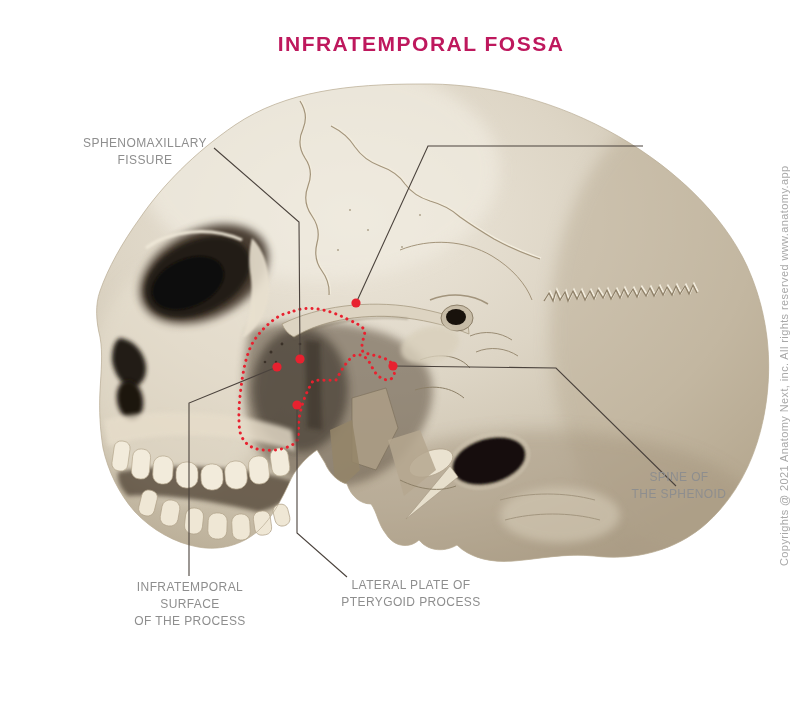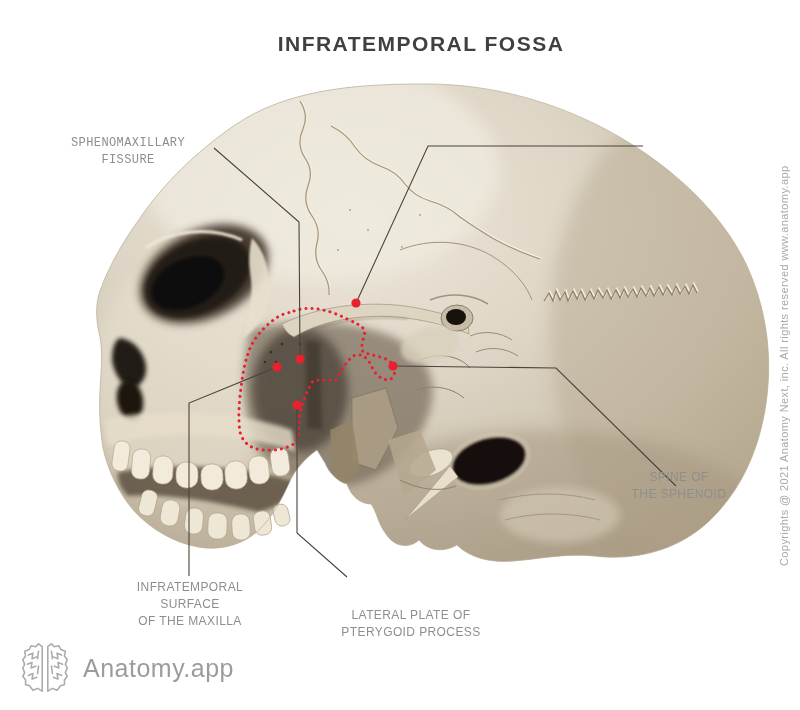--- a/index.html
+++ b/index.html
@@ -3,31 +3,31 @@
 <meta charset="utf-8">
 <style>
   html,body { margin:0; padding:0; background:#ffffff; }
   .stage {
     position:relative; width:800px; height:710px; background:#ffffff;
     overflow:hidden; font-family:"Liberation Sans", sans-serif;
   }
   .figure-svg { position:absolute; left:0; top:0; }
   .title {
     position:absolute; top:32px; left:0; right:0; text-align:center;
-    font-size:21px; font-weight:bold; letter-spacing:1.5px; color:#404040;padding-left:42px;
+    font-size:21px; font-weight:bold; letter-spacing:1.5px; color:#be185d;padding-left:42px;
   }
   .anno {
     position:absolute; color:#8e8e8e; font-size:12px; line-height:17px;
     letter-spacing:0.4px; text-align:center; white-space:pre-line;
   }
-  .anno-sphenomax   { left:38px;  top:135px; width:180px;font-family:Liberation Mono, monospace; }
+  .anno-sphenomax   { left:55px;  top:135px; width:180px; }
   .anno-zygomatic   { left:622px; top:135px; width:140px; }
   .anno-spine       { left:609px; top:469px; width:140px; }
   .anno-maxilla     { left:110px; top:579px; width:160px; }
-  .anno-pterygoid   { left:331px; top:577px; width:160px;margin-top:30px; }
+  .anno-pterygoid   { left:331px; top:577px; width:160px; }
   .copyright {
     position:absolute; right:10px; top:86px; height:560px;
     writing-mode:vertical-rl; transform:rotate(180deg);
     font-size:11px; letter-spacing:0.4px; color:#a8a8a8; text-align:center;
   }
   .logo { position:absolute; left:20px; top:642px; display:flex; align-items:center; gap:13px; }
   .logo-text { font-size:25px; color:#9c9c9c; letter-spacing:0.5px; }
 </style>
 </head>
 <body>
@@ -183,37 +183,20 @@
   </svg>
 
   <div class="title">INFRATEMPORAL FOSSA</div>
 
   <div class="anno anno-sphenomax">SPHENOMAXILLARY
 FISSURE</div>
   <div class="anno anno-spine">SPINE OF
 THE SPHENOID</div>
   <div class="anno anno-maxilla">INFRATEMPORAL
 SURFACE
-OF THE MAXILLA</div>
+OF THE PROCESS</div>
   <div class="anno anno-pterygoid">LATERAL PLATE OF
 PTERYGOID PROCESS</div>
 
   <div class="copyright">Copyrights @ 2021 Anatomy Next, inc. All rights reserved www.anatomy.app</div>
 
-  <div class="logo">
-    <svg width="50" height="52" viewBox="0 0 54 56" fill="none" stroke="#ababab" stroke-width="1.7" stroke-linejoin="round" stroke-linecap="round">
-      <path d="M 24,53 L 19,50 L 14,52 L 10,47 L 6,46 L 6,41 L 3,37 L 5,33 L 3,28 L 5,24 L 3,19 L 6,15 L 5,10 L 10,8 L 12,4 L 17,5 L 20,2 L 24,5 Z"></path>
-      <path d="M 30,53 L 35,50 L 40,52 L 44,47 L 48,46 L 48,41 L 51,37 L 49,33 L 51,28 L 49,24 L 51,19 L 48,15 L 49,10 L 44,8 L 42,4 L 37,5 L 34,2 L 30,5 Z"></path>
-      <path d="M 9,14 L 14,12 L 13,18 L 18,16"></path>
-        <path d="M 8,24 L 13,22 L 12,28 L 17,26"></path>
-      <path d="M 9,36 L 14,34 L 13,40 L 18,38"></path>
-        <path d="M 20,10 L 19,18"></path>
-        <path d="M 20,26 L 19,34"></path>
-      <path d="M 45,14 L 40,12 L 41,18 L 36,16"></path>
-        <path d="M 46,24 L 41,22 L 42,28 L 37,26"></path>
-      <path d="M 45,36 L 40,34 L 41,40 L 36,38"></path>
-        <path d="M 34,10 L 35,18"></path>
-        <path d="M 34,26 L 35,34"></path>
-    </svg>
-    <span class="logo-text">Anatomy.app</span>
-  </div>
 
 </div>
 
 </body></html>

